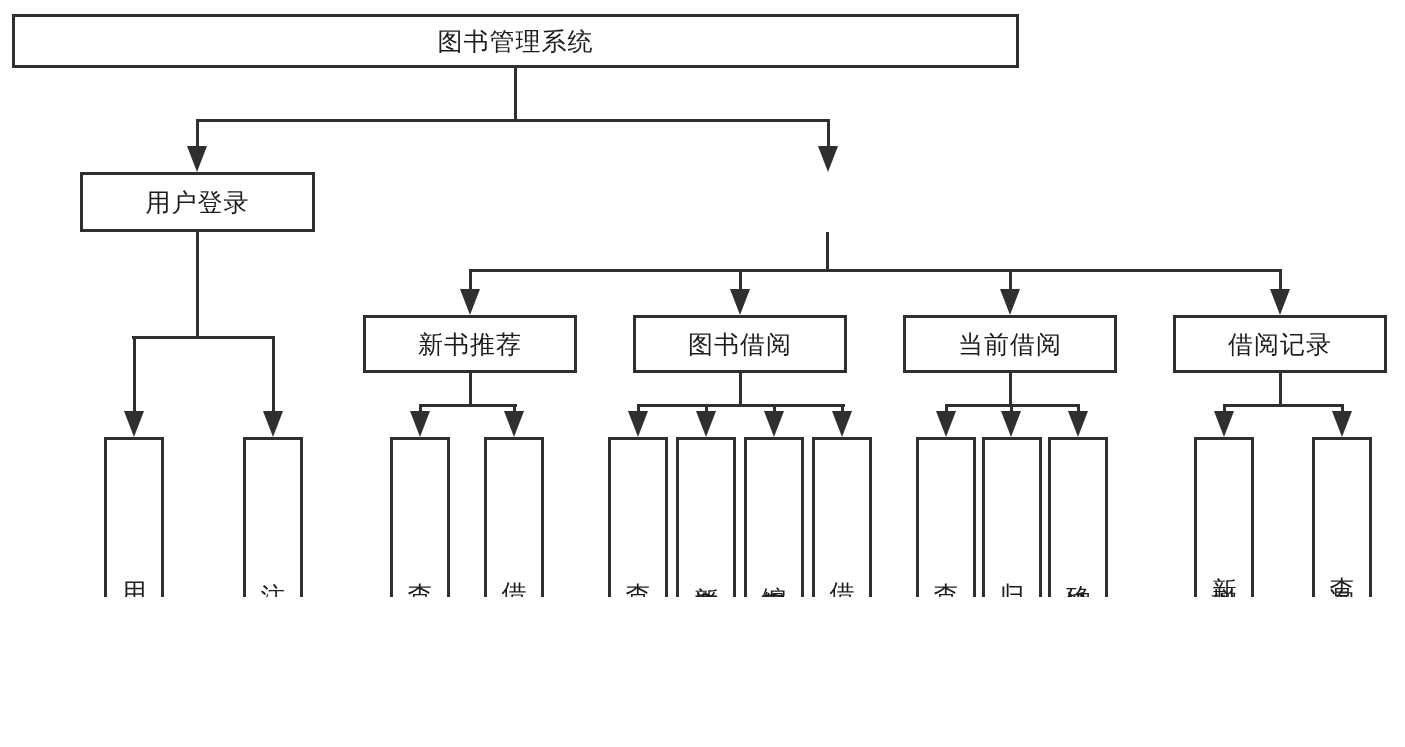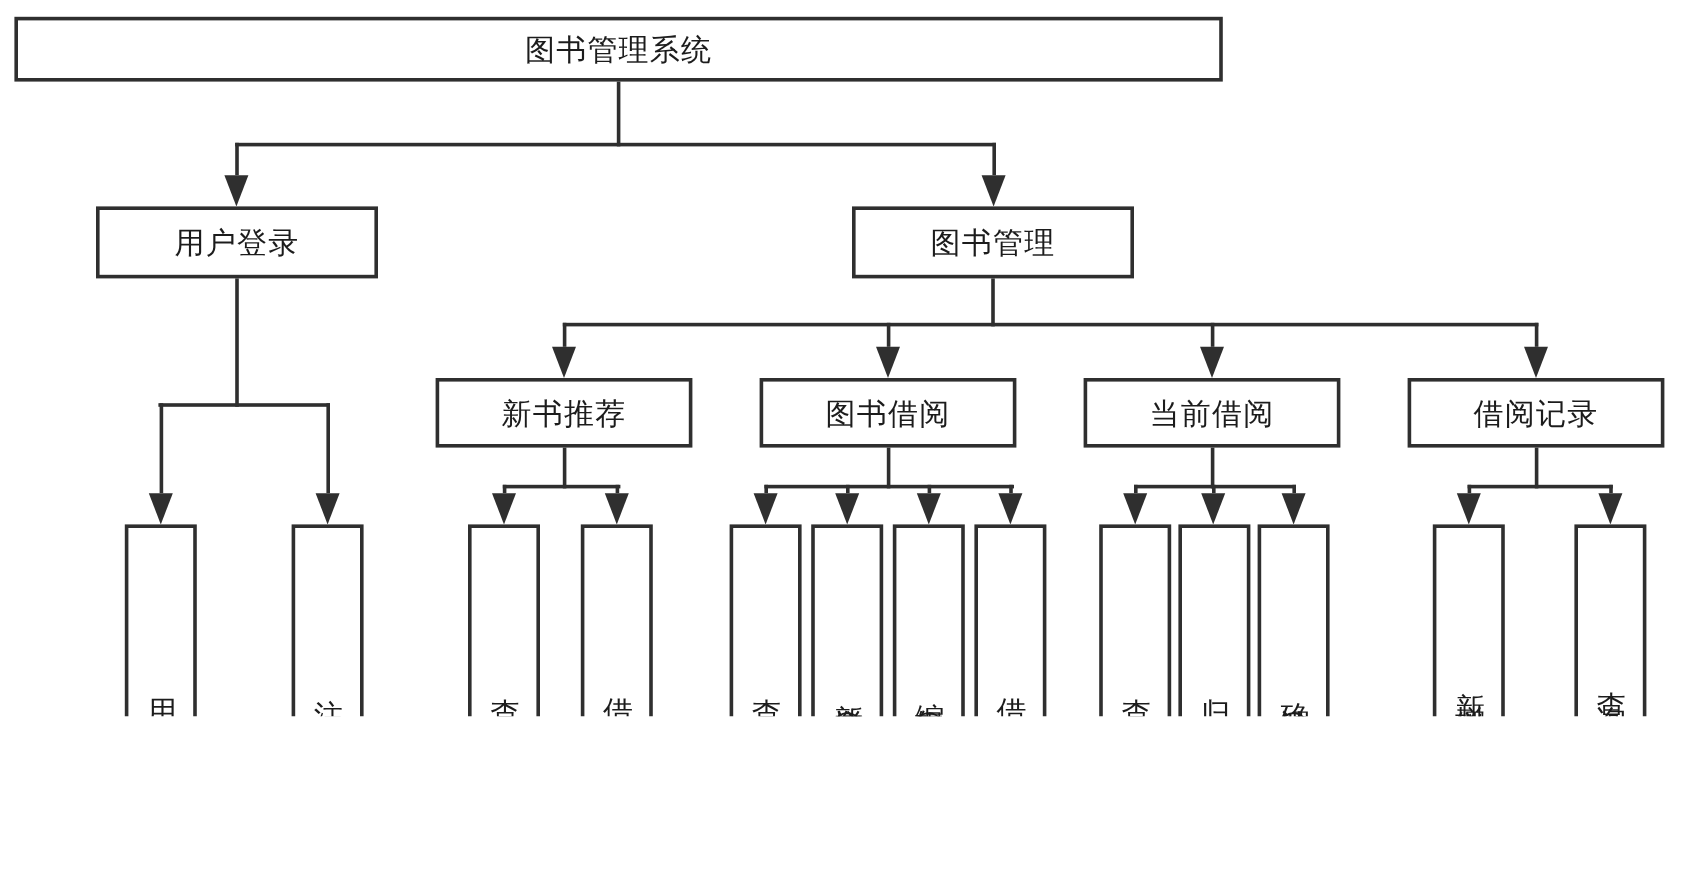--- a/index.html
+++ b/index.html
@@ -85,23 +85,20 @@
     <div class="head"></div>
   </div>
   <div class="arrow" style="left:818px;top:119px;height:53px">
     <div class="stem"></div>
     <div class="head"></div>
   </div>
 
   <div class="box" style="left:80px;top:172px;width:235px;height:60px">
     <span class="hlabel">用户登录</span>
   </div>
-  <div class="box" style="left:710px;top:172px;width:235px;height:60px">
-    <span class="hlabel">图书管理</span>
-  </div>
 
   <div class="line vline" style="left:196px;top:232px;height:107px"></div>
   <div class="line hline" style="left:132px;top:336px;width:143px"></div>
   <div class="arrow" style="left:124px;top:336px;height:101px">
     <div class="stem"></div>
     <div class="head"></div>
   </div>
   <div class="arrow" style="left:263px;top:336px;height:101px">
     <div class="stem"></div>
     <div class="head"></div>

